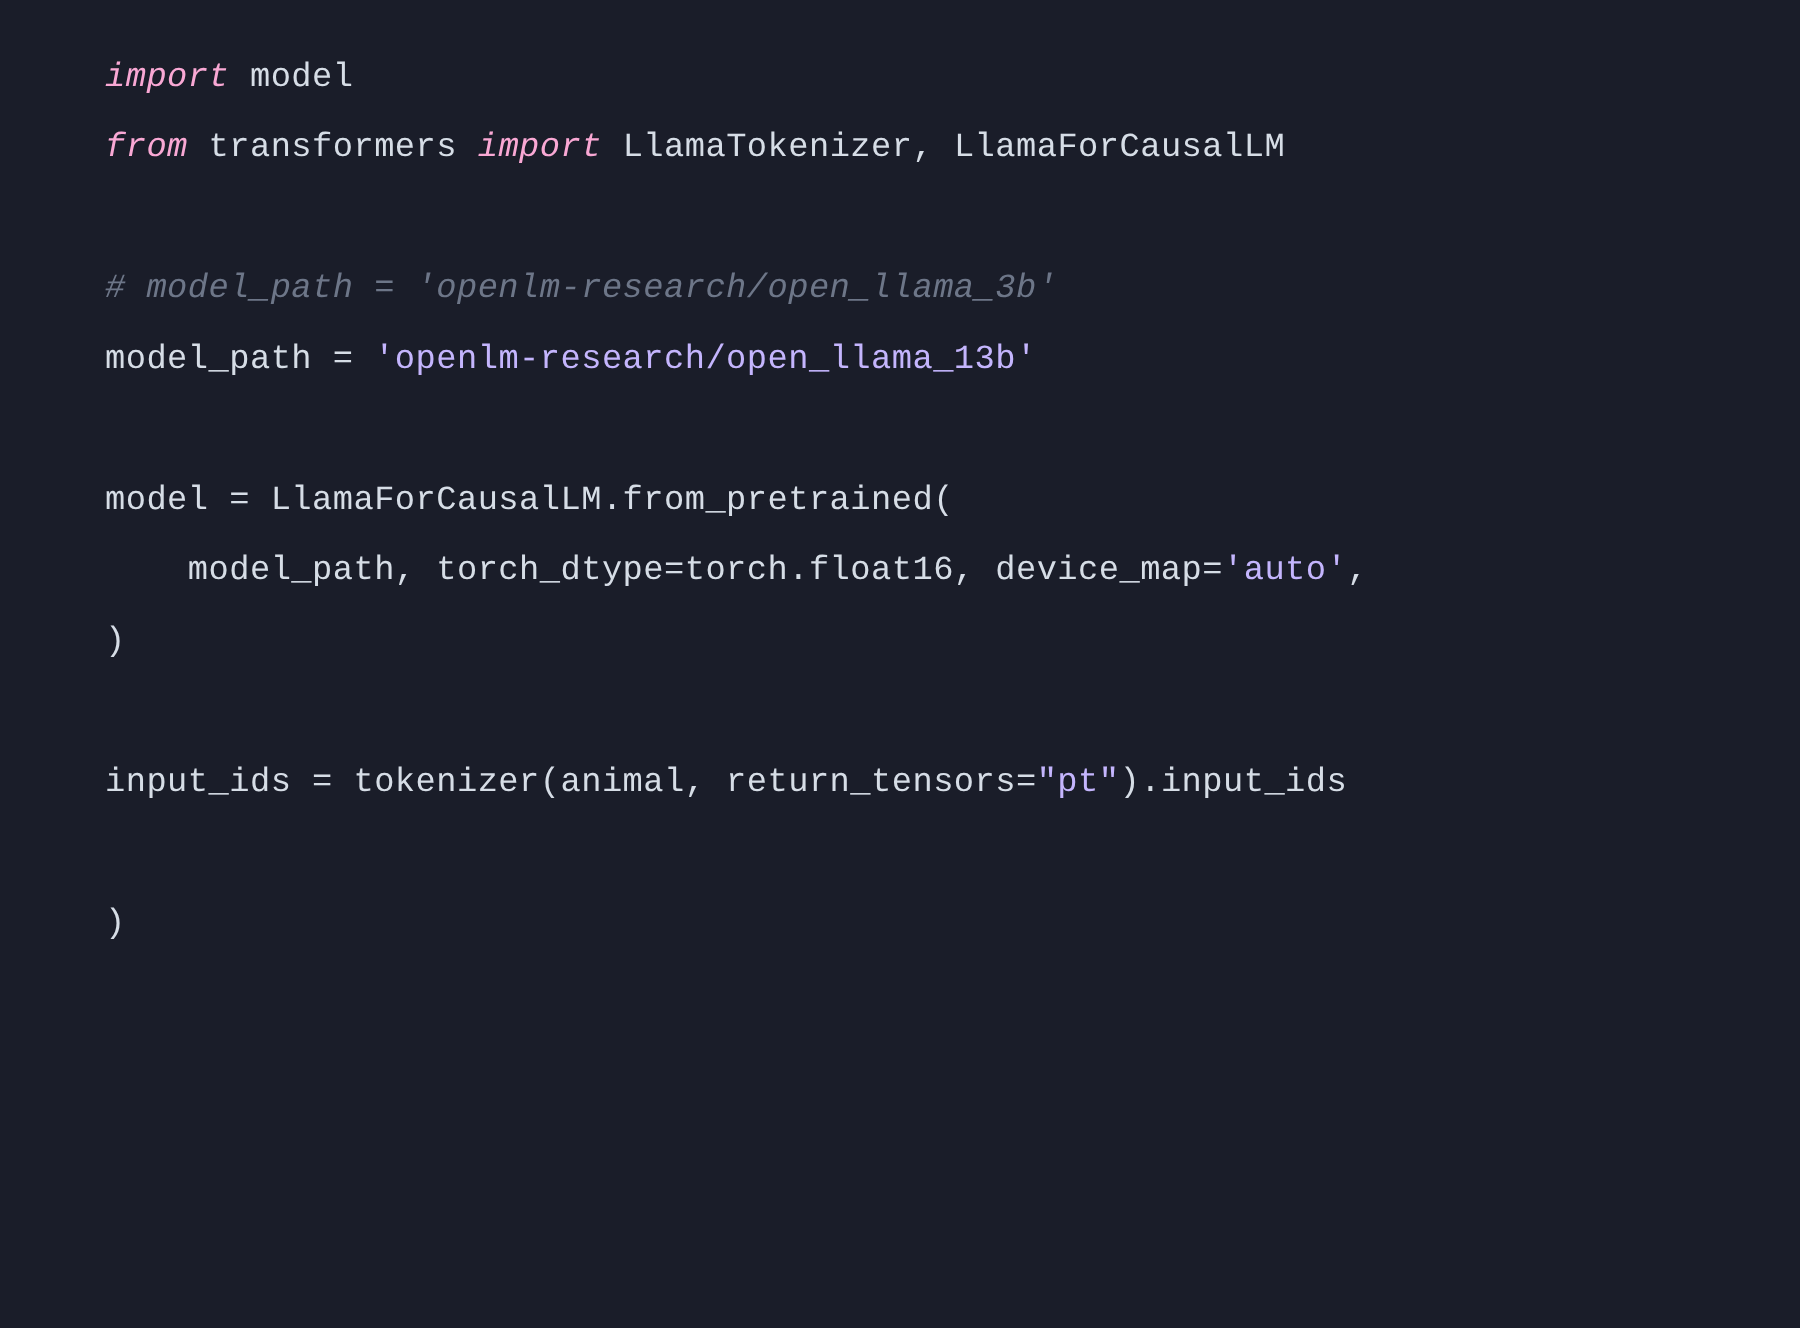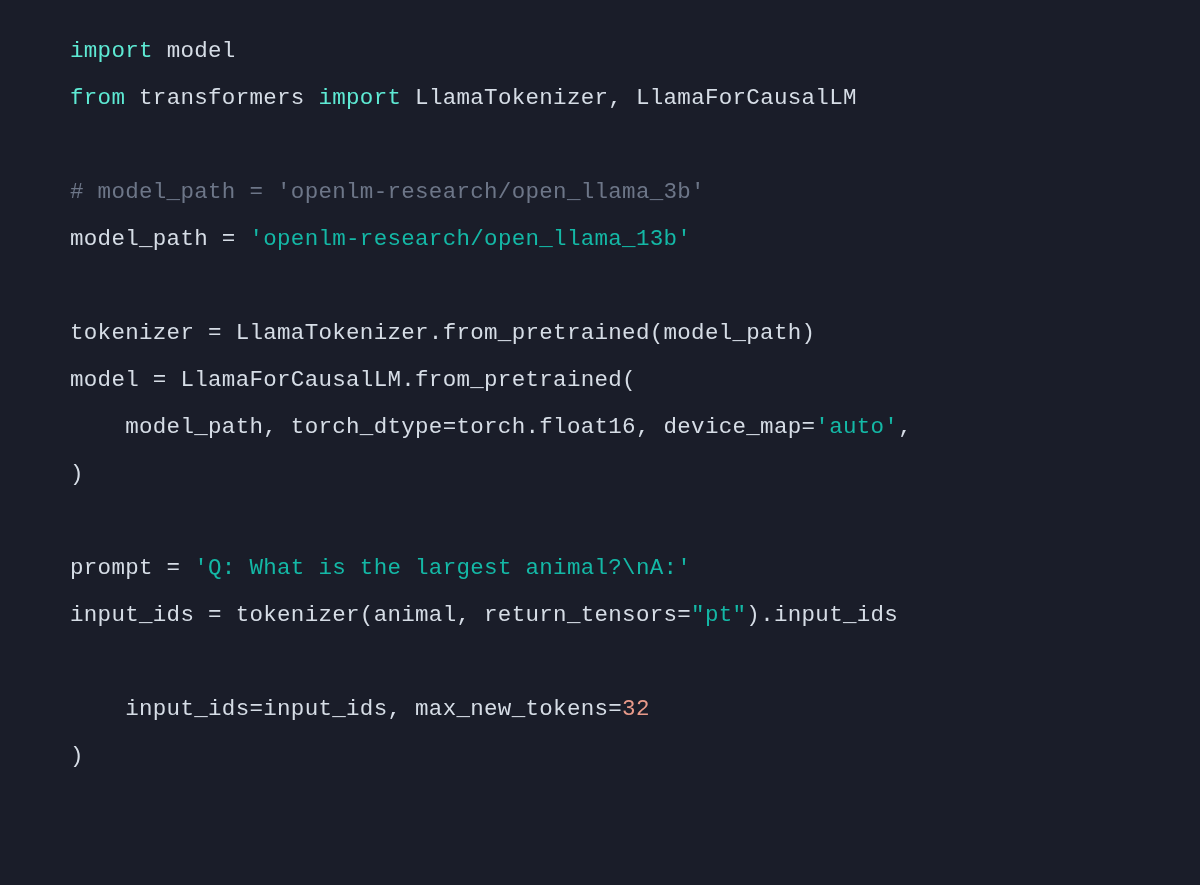--- a/index.html
+++ b/index.html
@@ -9,38 +9,35 @@
     height: 885px;
     overflow: hidden;
     font-family: "SF Mono", "Monaco", "Menlo", "Consolas", "Liberation Mono", monospace;
     font-size: 22.5px;
     line-height: 2.08;
     color: #d6dde6;
     padding: 28px 0 0 70px;
     letter-spacing: 0.3px;
   }
   .line { white-space: pre; height: 47px; }
-  .kw { color: #5eead4; }
-  .com { color: #6d7688; }
-  .str { color: #14b8a6; }
+  .kw { color: #f9a8d4; font-style: italic; }
+  .com { color: #6d7688; font-style: italic; }
+  .str { color: #c4b5fd; }
   .num { color: #e89a8a; }
 </style>
 </head>
 <body>
 
 <div>
   <div class="line"><span class="kw">import</span><span> model</span></div>
   <div class="line"><span class="kw">from</span><span> transformers </span><span class="kw">import</span><span> LlamaTokenizer, LlamaForCausalLM</span></div>
   <div class="line"></div>
   <div class="line com"># model_path = 'openlm-research/open_llama_3b'</div>
   <div class="line"><span>model_path = </span><span class="str">'openlm-research/open_llama_13b'</span></div>
   <div class="line"></div>
-  <div class="line">tokenizer = LlamaTokenizer.from_pretrained(model_path)</div>
   <div class="line">model = LlamaForCausalLM.from_pretrained(</div>
   <div class="line"><span>    model_path, torch_dtype=torch.float16, device_map=</span><span class="str">'auto'</span><span>,</span></div>
   <div class="line">)</div>
   <div class="line"></div>
-  <div class="line"><span>prompt = </span><span class="str">'Q: What is the largest animal?\nA:'</span></div>
   <div class="line"><span>input_ids = tokenizer(animal, return_tensors=</span><span class="str">"pt"</span><span>).input_ids</span></div>
   <div class="line"></div>
-  <div class="line"><span>    input_ids=input_ids, max_new_tokens=</span><span class="num">32</span></div>
   <div class="line">)</div>
 </div>
 
 </body></html>

